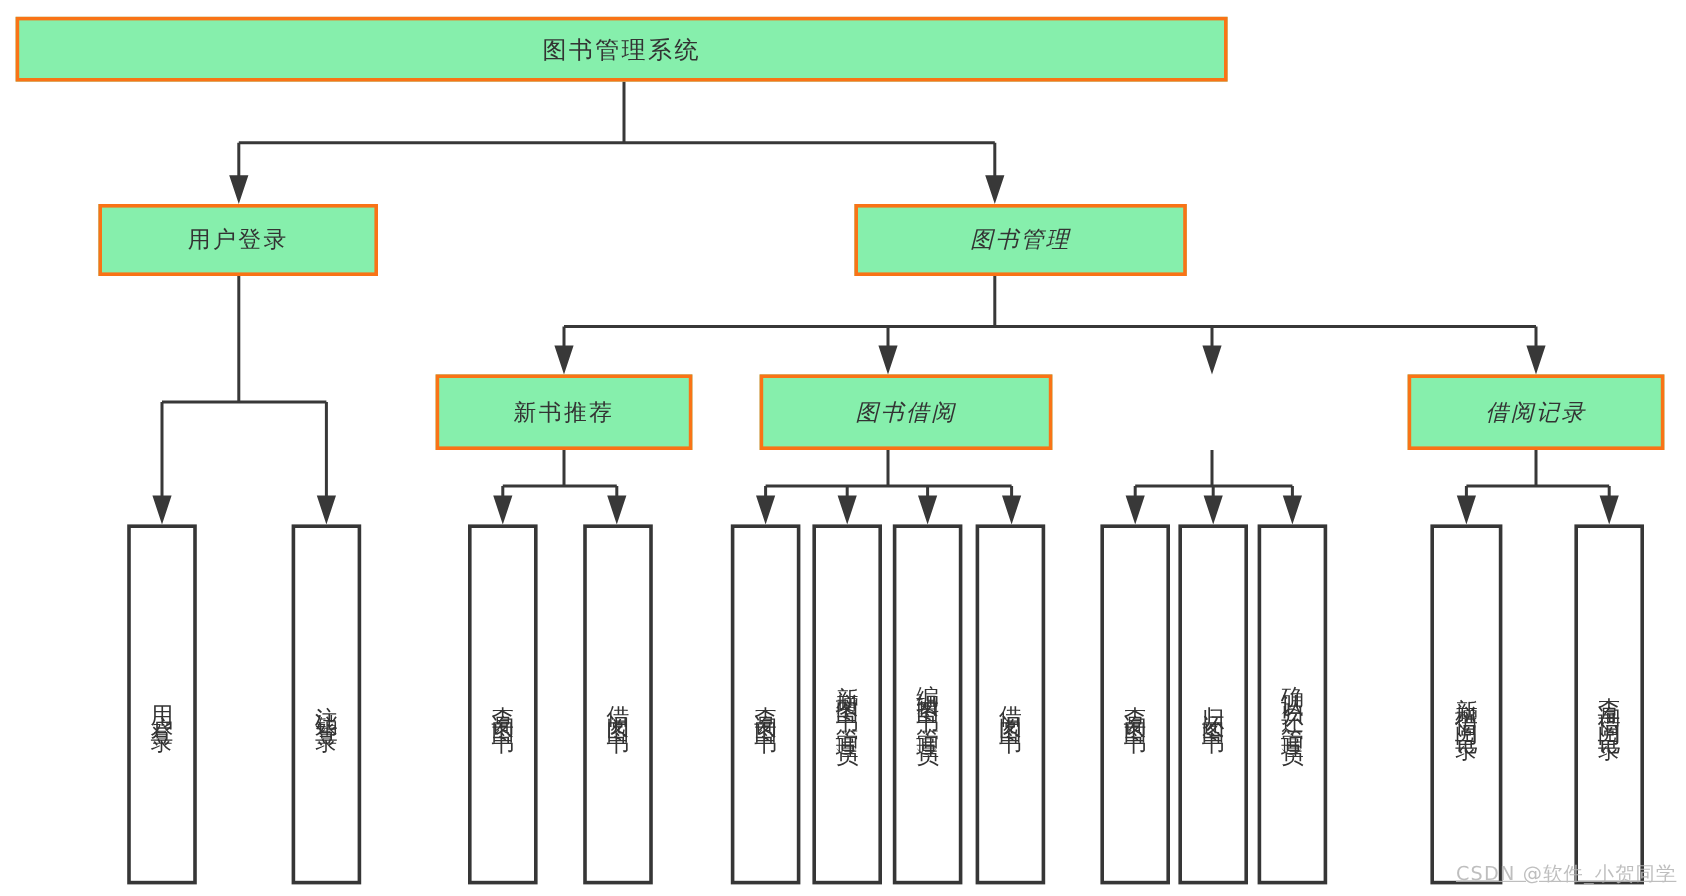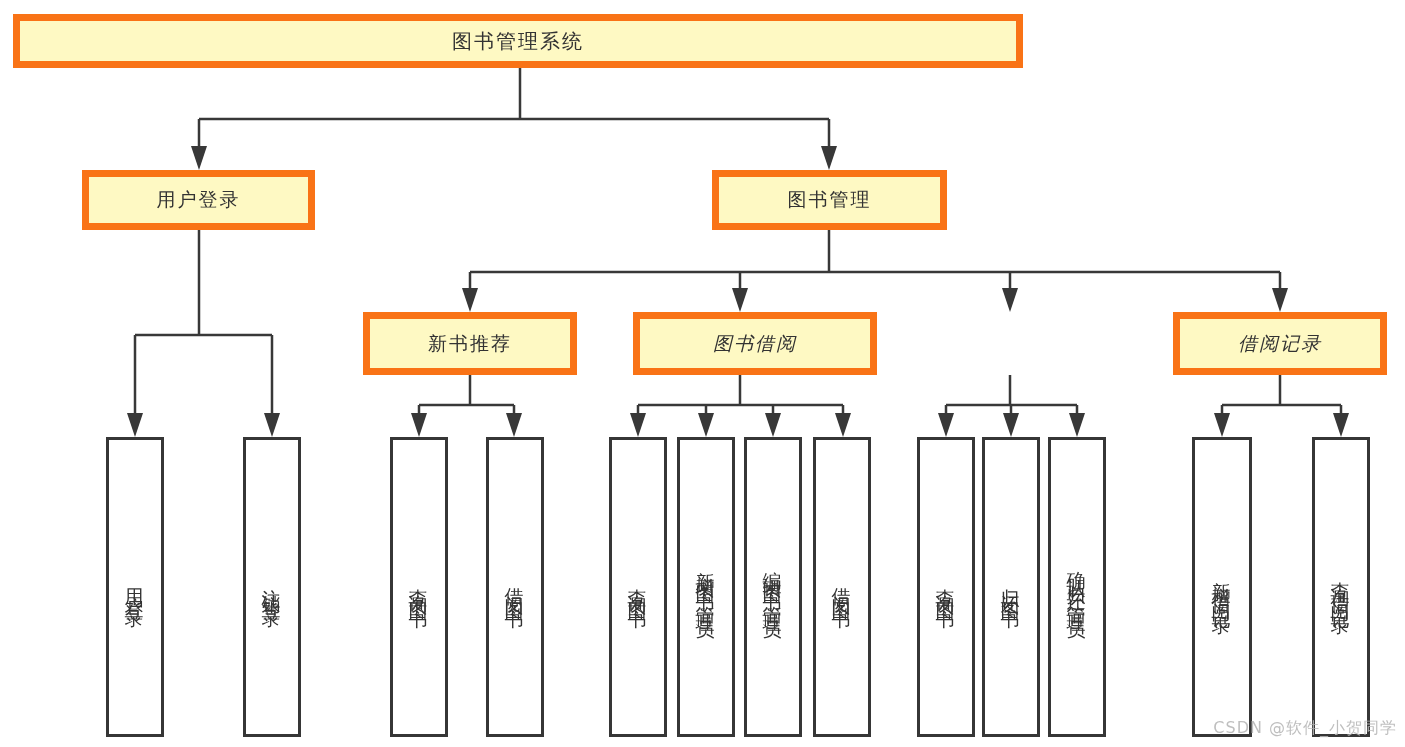--- a/index.html
+++ b/index.html
@@ -13,22 +13,22 @@
   }
   .connectors {
     position: absolute;
     left: 0; top: 0;
     width: 1405px; height: 747px;
     z-index: 1;
   }
   .box {
     position: absolute;
     box-sizing: border-box;
-    border: 7px solid #f97316;
-    background: #fef9c3;
+    border: 3px solid #f97316;
+    background: #86efac;
     color: #333333;
     display: flex;
     align-items: center;
     justify-content: center;
     z-index: 2;
     letter-spacing: 2px;
   }
   .box.root { font-size: 20px; }
   .box.l2, .box.l3 { font-size: 19px; }
   .vbox {
@@ -53,20 +53,21 @@
   .watermark {
     position: absolute;
     right: 8px;
     bottom: 8px;
     font-size: 16px;
     color: #b8b8b8;
     opacity: 0.9;
     z-index: 3;
     letter-spacing: 1px;
     white-space: nowrap;
+    text-decoration: underline;
   }
 </style>
 </head>
 <body>
 
 <div class="canvas">
 
   <svg class="connectors" viewBox="0 0 1405 747" xmlns="http://www.w3.org/2000/svg">
     <path fill="none" stroke="#383838" stroke-width="2.5" d="
       M520,68 V119
@@ -107,21 +108,21 @@
       M938,413 L954,413 L946,437 Z
       M1003,413 L1019,413 L1011,437 Z
       M1069,413 L1085,413 L1077,437 Z
       M1214,413 L1230,413 L1222,437 Z
       M1333,413 L1349,413 L1341,437 Z"></path>
   </svg>
 
   <div class="box root" style="left:13px; top:14px; width:1010px; height:54px;">图书管理系统</div>
 
   <div class="box l2" style="left:82px; top:170px; width:233px; height:60px;">用户登录</div>
-  <div class="box l2" style="left:712px; top:170px; width:235px; height:60px;">图书管理</div>
+  <div class="box l2" style="left:712px; top:170px; width:277px; height:60px;font-style:italic;">图书管理</div>
 
   <div class="box l3" style="left:363px; top:312px; width:214px; height:63px;text-align:right;">新书推荐</div>
   <div class="box l3" style="left:633px; top:312px; width:244px; height:63px;font-style:italic;">图书借阅</div>
   <div class="box l3" style="left:1173px; top:312px; width:214px; height:63px;font-style:italic;">借阅记录</div>
 
   <div class="vbox" style="left:106px;">用户登录</div>
   <div class="vbox" style="left:243px;">注销登录</div>
 
   <div class="vbox" style="left:390px;">查询图书</div>
   <div class="vbox" style="left:486px;">借阅图书</div>

